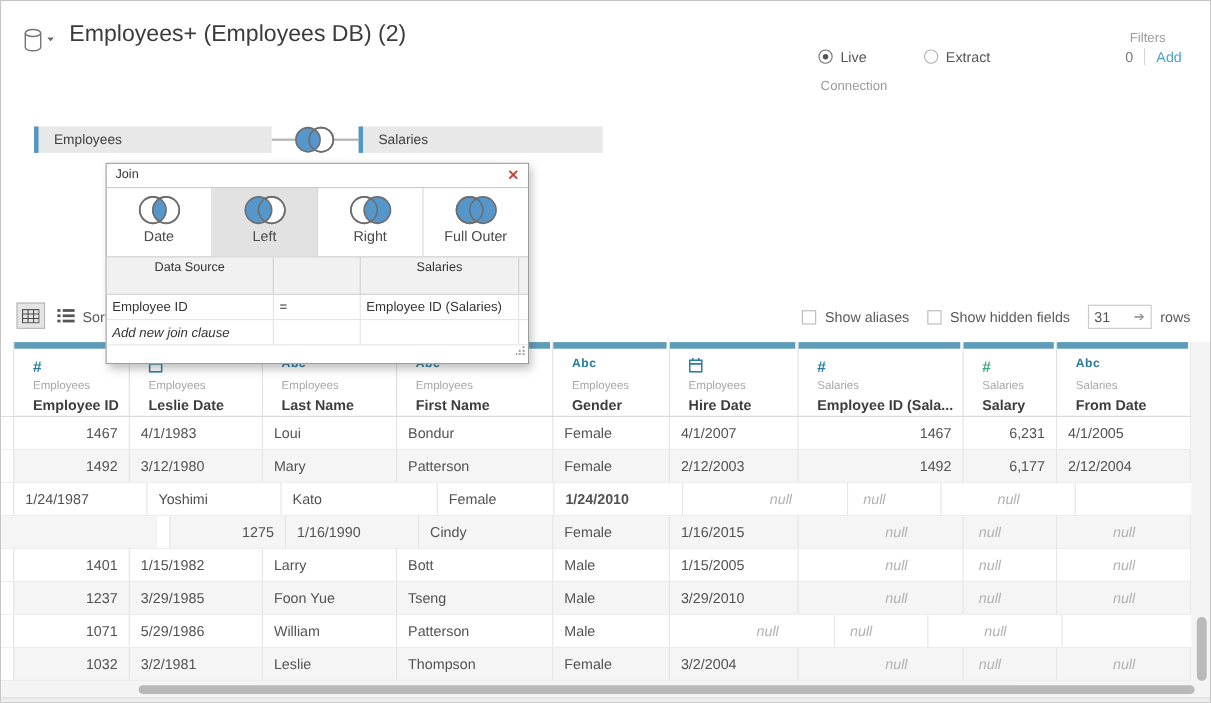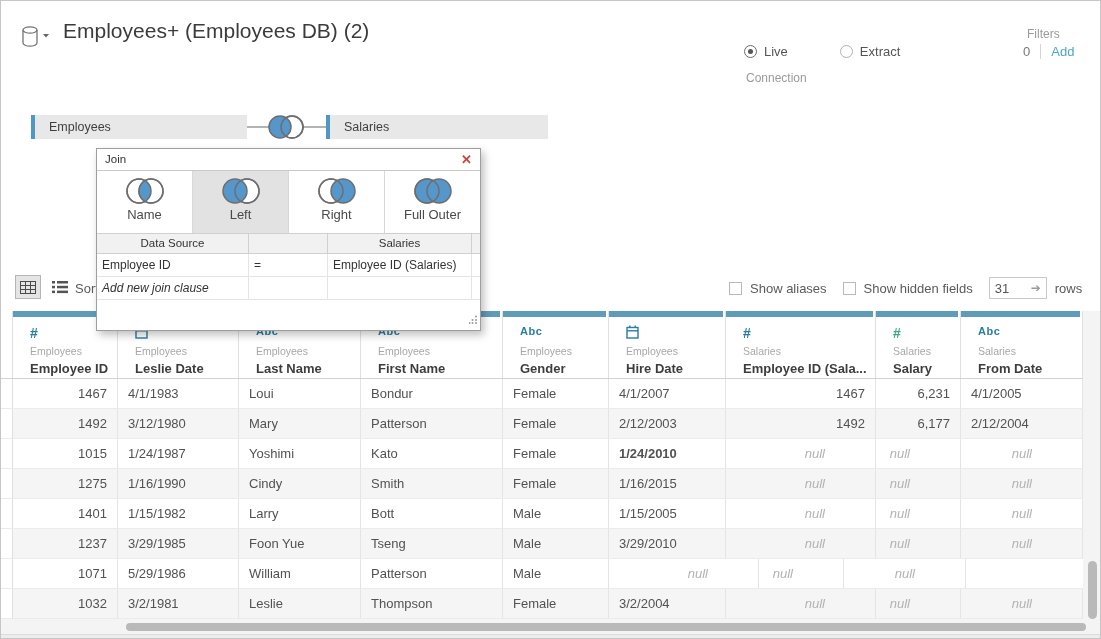--- a/index.html
+++ b/index.html
@@ -39,21 +39,21 @@
             border:1px solid #9e9e9e; box-shadow:3px 4px 8px rgba(0,0,0,0.25); z-index:30; }
   .dlg-title { position:relative; height:22px; border-bottom:1px solid #c9c9c9; }
   .dlg-title-text { position:absolute; left:8px; top:4px; font-size:11.5px; color:#333; }
   .dlg-close { position:absolute; right:8px; top:3px; font-size:13px; font-weight:bold; color:#c7473c; cursor:pointer; }
   .dlg-types { display:flex; height:62px; }
   .jtype { flex:1; display:flex; flex-direction:column; align-items:center; padding-top:5px; cursor:pointer;
            border-right:1px solid #d8d8d8; }
   .jtype:last-child { border-right:none; }
   .jtype.selected { background:#e2e2e2; }
   .jtype-label { font-size:13px; color:#4a4a4a; margin-top:1px; }
-  .dlg-chead { display:flex; height:21px; background:#f1f1f1; border-top:1px solid #d0d0d0;
+  .dlg-chead { display:flex; height:35px; background:#f1f1f1; border-top:1px solid #d0d0d0;
                border-bottom:1px solid #d0d0d0; }
   .dlg-chead > div { border-right:1px solid #d0d0d0; font-size:11.5px; color:#333;
                      text-align:center; line-height:19px; }
   .dlg-row { display:flex; height:23px; border-bottom:1px solid #e4e4e4; }
   .dlg-row > div { border-right:1px solid #e4e4e4; font-size:12px; color:#333;
                    line-height:22px; padding-left:5px; overflow:hidden; white-space:nowrap; }
   .cw1 { width:152px; } .cw2 { width:79px; } .cw3 { width:144px; } .cw4 { flex:1; border-right:none !important; }
   .placeholder { font-style:italic; color:#b3b3b3; }
   .dlg-resize { position:absolute; right:2px; bottom:2px; }
 
@@ -159,21 +159,21 @@
               <clipPath id="clipL">
                 <circle cx="17" cy="15" r="12"></circle>
               </clipPath>
             </defs>
           <circle cx="17" cy="15" r="12" fill="#fff" stroke="#6e6e6e" stroke-width="1.5"></circle>
           <circle cx="29" cy="15" r="12" fill="#fff" stroke="#6e6e6e" stroke-width="1.5"></circle>
           <circle cx="29" cy="15" r="12" fill="#5596cb" clip-path="url(#clipL)"></circle>
           <circle cx="17" cy="15" r="12" fill="none" stroke="#6e6e6e" stroke-width="1.5"></circle>
           <circle cx="29" cy="15" r="12" fill="none" stroke="#6e6e6e" stroke-width="1.5"></circle>
         </svg>
-        <span class="jtype-label">Name</span>
+        <span class="jtype-label">Date</span>
       </div>
       <div class="jtype selected">
         <svg width="46" height="30" viewBox="0 0 46 30">
           <circle cx="29" cy="15" r="12" fill="#fff" stroke="#6e6e6e" stroke-width="1.5"></circle>
           <circle cx="17" cy="15" r="12" fill="#5596cb" stroke="#6e6e6e" stroke-width="1.5"></circle>
           <circle cx="29" cy="15" r="12" fill="none" stroke="#6e6e6e" stroke-width="1.5"></circle>
         </svg>
         <span class="jtype-label">Left</span>
       </div>
       <div class="jtype">
@@ -344,36 +344,34 @@
           <div class="cell al" style="width: 122px;">Mary</div>
           <div class="cell al" style="width: 142px;">Patterson</div>
           <div class="cell al" style="width: 106px;">Female</div>
           <div class="cell al" style="width: 117px;">2/12/2003</div>
           <div class="cell ar" style="width: 150px;">1492</div>
           <div class="cell ar" style="width: 85px;">6,177</div>
           <div class="cell al" style="width: 122px;">2/12/2004</div>
         </div>
         <div class="grid-row">
           <div class="gutter"></div>
-          <div class="cell ar" style="width: 105px;">1015</div>
           <div class="cell al" style="width: 121px;">1/24/1987</div>
           <div class="cell al" style="width: 122px;">Yoshimi</div>
           <div class="cell al" style="width: 142px;">Kato</div>
           <div class="cell al" style="width: 106px;">Female</div>
           <div class="cell al" style="width: 117px; font-weight: bold;">1/24/2010</div>
           <div class="cell null" style="width: 150px;">null</div>
           <div class="cell null" style="width: 85px;">null</div>
           <div class="cell null" style="width: 122px;">null</div>
         </div>
         <div class="grid-row alt">
           <div class="gutter"></div>
           <div class="cell ar" style="width: 105px;">1275</div>
           <div class="cell al" style="width: 121px;">1/16/1990</div>
           <div class="cell al" style="width: 122px;">Cindy</div>
-          <div class="cell al" style="width: 142px;">Smith</div>
           <div class="cell al" style="width: 106px;">Female</div>
           <div class="cell al" style="width: 117px;">1/16/2015</div>
           <div class="cell null" style="width: 150px;">null</div>
           <div class="cell null" style="width: 85px;">null</div>
           <div class="cell null" style="width: 122px;">null</div>
         </div>
         <div class="grid-row">
           <div class="gutter"></div>
           <div class="cell ar" style="width: 105px;">1401</div>
           <div class="cell al" style="width: 121px;">1/15/1982</div>

